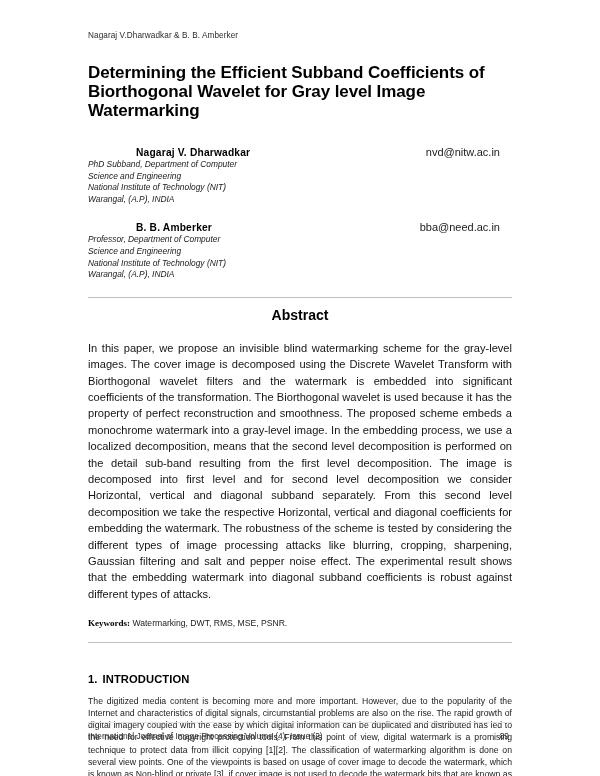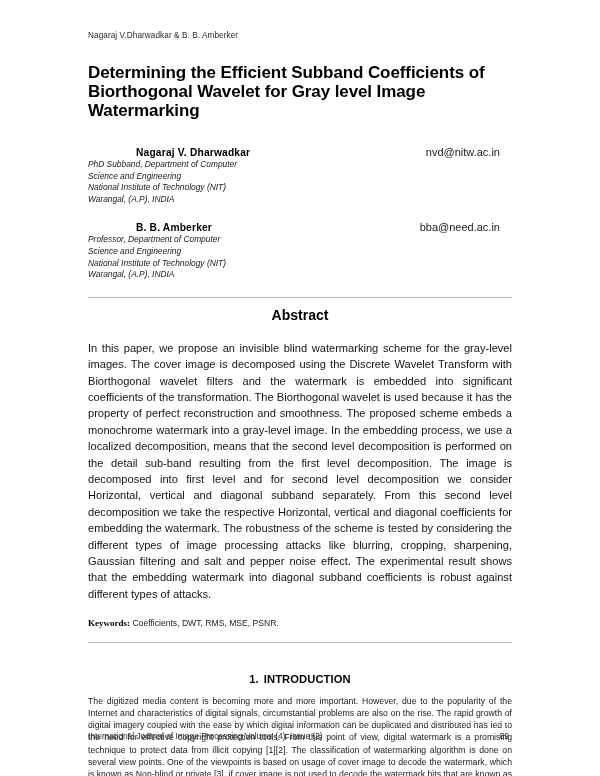--- a/index.html
+++ b/index.html
@@ -128,21 +128,20 @@
     font-family: Liberation Serif, serif;
   }
 
   
   .section-heading {
     margin-top: 30px;
     font-size: 11.2px;
     font-weight: bold;
     color: #000000;
     letter-spacing: 0.1px;
-    text-align: center;
   }
   .section-heading .sec-num { margin-right: 5px; }
 
   .section-body {
     margin-top: 6px;
     font-size: 8.7px;
     line-height: 12.3px;
     text-align: justify;
     text-justify: inter-word;
     color: #1a1a1a;
@@ -215,21 +214,21 @@
     <hr class="rule rule-abstract-top">
 
     <div class="abstract-heading">Abstract</div>
 
     <div class="abstract-body">
       <p>In this paper, we propose an invisible blind watermarking scheme for the gray-level images. The cover image is decomposed using the Discrete Wavelet Transform with Biorthogonal wavelet filters and the watermark is embedded into significant coefficients of the transformation. The Biorthogonal wavelet is used because it has the property of perfect reconstruction and smoothness. The proposed scheme embeds a monochrome watermark into a gray-level image. In the embedding process, we use a localized decomposition, means that the second level decomposition is performed on the detail sub-band resulting from the first level decomposition. The image is decomposed into first level and for second level decomposition we consider Horizontal, vertical and diagonal subband separately. From this second level decomposition we take the respective Horizontal, vertical and diagonal coefficients for embedding the watermark.  The robustness of the scheme is tested by considering the different types of image processing attacks like blurring, cropping, sharpening, Gaussian filtering and salt and pepper noise effect. The experimental result shows that the embedding watermark into diagonal subband coefficients is robust against different types of attacks.</p>
     </div>
 
     <div class="keywords">
       <span class="kw-label">Keywords:</span>
-      <span class="kw-value">Coefficients, DWT, RMS, MSE, PSNR.</span>
+      <span class="kw-value">Watermarking, DWT, RMS, MSE, PSNR.</span>
     </div>
 
     <hr class="rule rule-keywords-bottom">
 
     <h2 class="section-heading">
       <span class="sec-num">1.</span><span>INTRODUCTION</span>
     </h2>
 
     <div class="section-body">
       <p>The digitized media content is becoming more and more important. However, due to the popularity of the Internet and characteristics of digital signals, circumstantial problems are also on the rise.  The rapid growth of digital imagery coupled with the ease by which digital information can be duplicated and distributed has led to the need for effective copyright protection tools. From this point of view, digital watermark is a promising technique to protect data from illicit copying [1][2]. The classification of watermarking algorithm is done on several view points. One of the viewpoints is based on usage of cover image to decode the watermark, which is known as Non-blind or private [3], if cover image is not used to decode the watermark bits that are known as</p>

